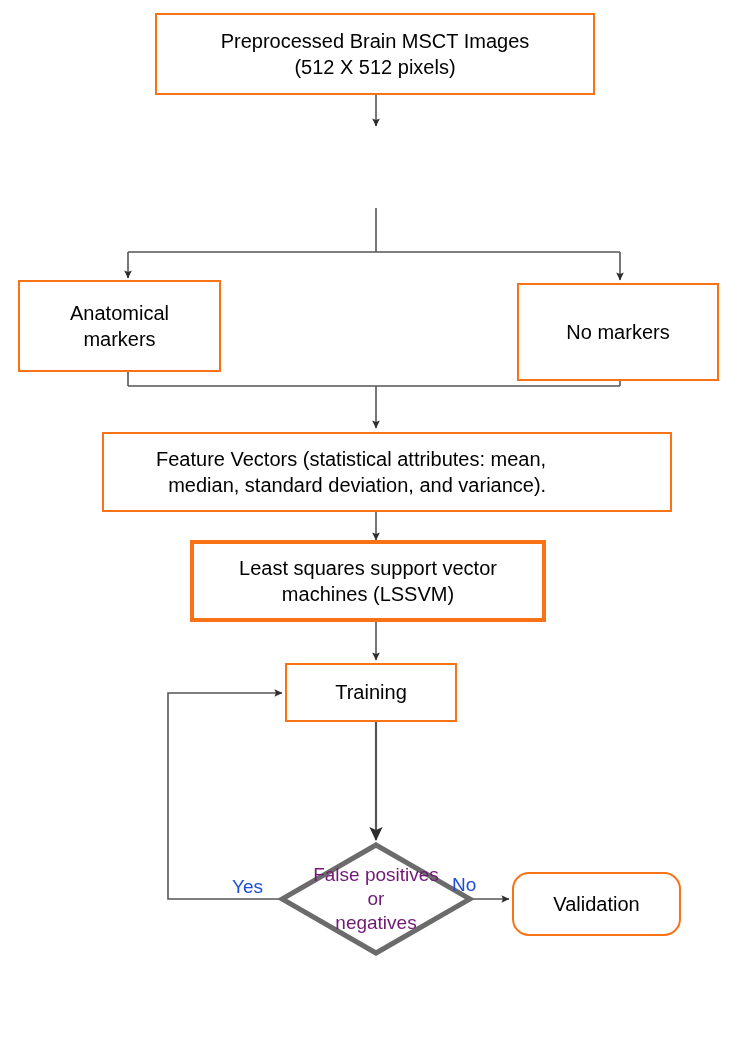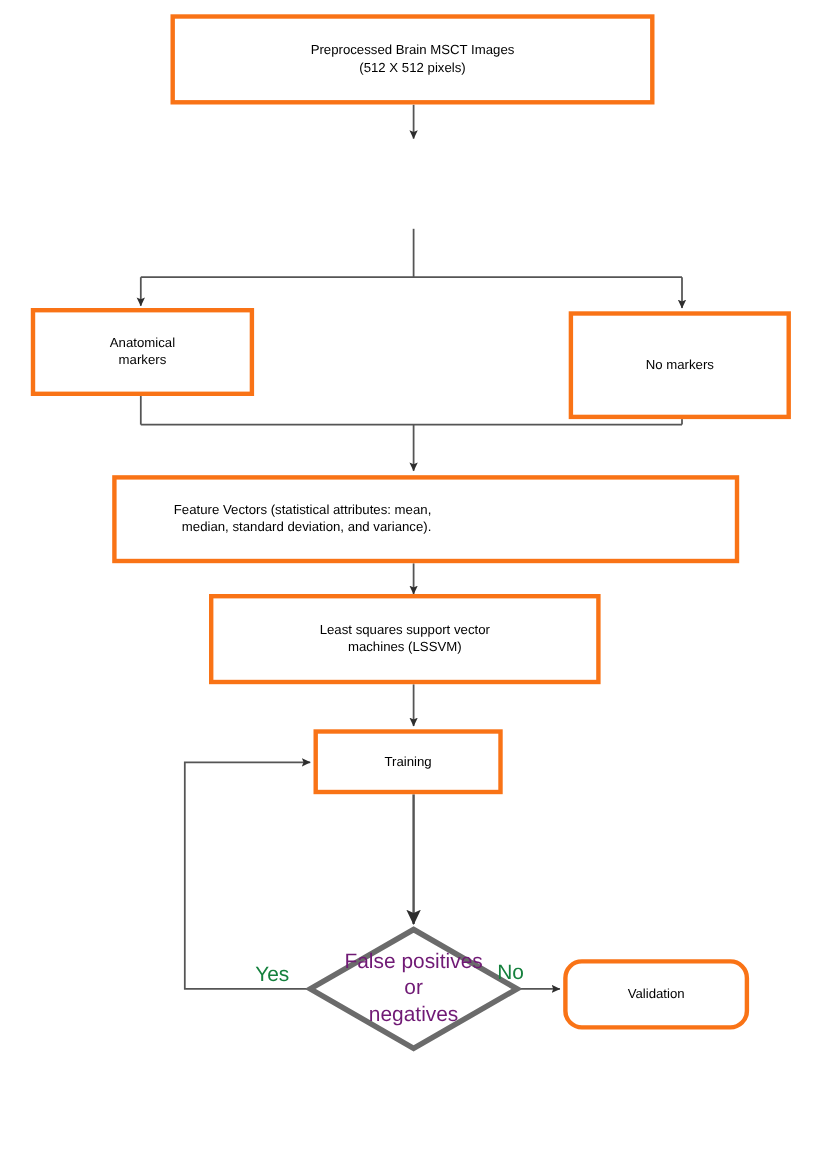--- a/index.html
+++ b/index.html
@@ -14,28 +14,28 @@
   #flowchart-canvas {
     position: relative;
     width: 745px;
     height: 1053px;
     background: #ffffff;
     overflow: hidden;
   }
   .node {
     position: absolute;
     background: #ffffff;
-    border: 4px solid #f97316;
+    border: 2px solid #f97316;
     box-sizing: border-box;
     display: flex;
     align-items: center;
     justify-content: center;
     text-align: center;
     color: #000000;
-    font-size: 12px;
+    font-size: 20px;
     line-height: 1.32;
     z-index: 3;
   }
   .node.thick {
     border-width: 4px;
   }
   .node .node-text {
     display: block;
     white-space: pre-line;
     padding: 0 6px;
@@ -62,21 +62,21 @@
     text-align: center;
     font-size: 19px;
     line-height: 1.26;
     color: #701a75;
     white-space: pre-line;
     pointer-events: none;
   }
   .edge-label {
     position: absolute;
     font-size: 19px;
-    color: #15803d;
+    color: #1d4ed8;
     z-index: 4;
     background: transparent;
   }
   #connector-layer {
     position: absolute;
     left: 0;
     top: 0;
     width: 745px;
     height: 1053px;
     z-index: 1;
@@ -122,21 +122,21 @@
       <path d="M472,899 L509,899" marker-end="url(#arrow-sm)"></path>
     </g>
   </svg>
 
   <div class="node" style="left:155px; top:13px; width:440px; height:82px;">
     <span class="node-text">Preprocessed Brain MSCT Images
 (512 X 512 pixels)</span>
   </div>
 
 
-  <div class="node" style="left:28px; top:280px; width:203px; height:80px;">
+  <div class="node" style="left:18px; top:280px; width:203px; height:92px;">
     <span class="node-text">Anatomical
 markers</span>
   </div>
 
   <div class="node" style="left:517px; top:283px; width:202px; height:98px;">
     <span class="node-text">No markers</span>
   </div>
 
   <div class="node align-left" style="left:102px; top:432px; width:570px; height:80px; justify-content:flex-start; padding-left:46px;">
     <span class="node-text">Feature Vectors (statistical attributes: mean,

